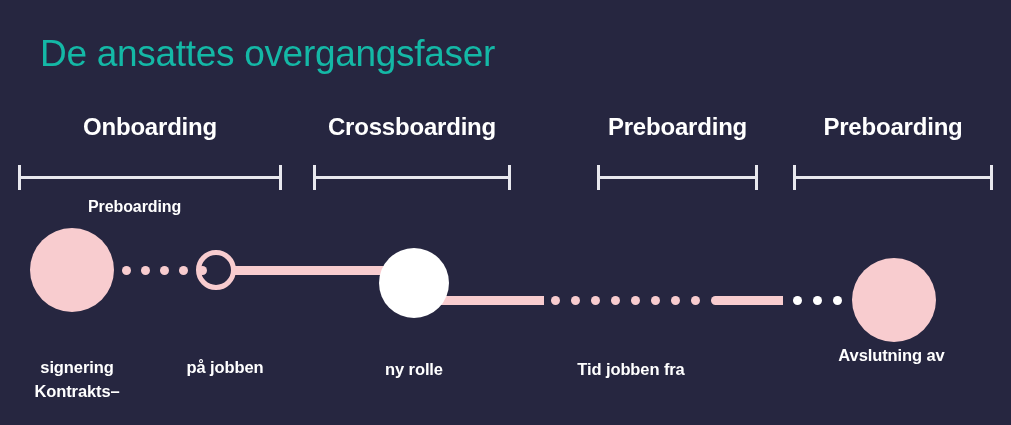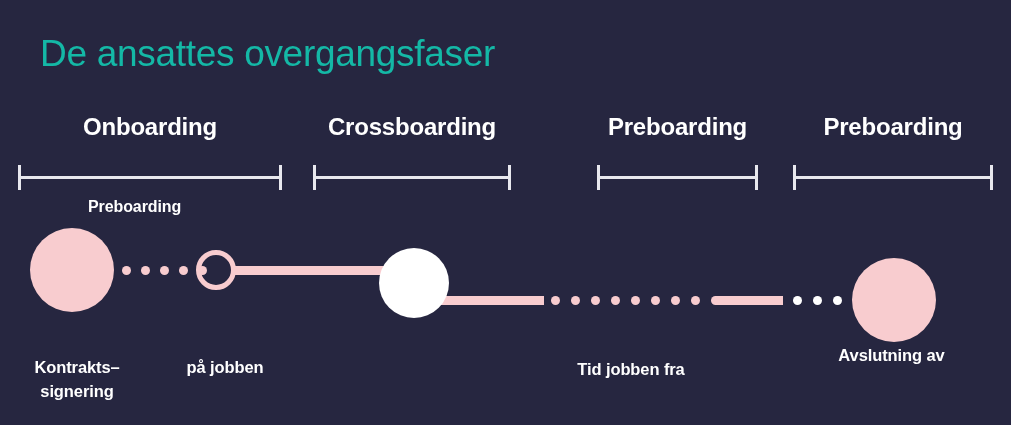--- a/index.html
+++ b/index.html
@@ -190,27 +190,28 @@
       <div class="tl-dot white" style="left: 833px; top: 295.5px;"></div>
       <div class="tl-dot white" style="left: 853px; top: 295.5px;"></div>
       <div class="tl-circle filled-pink" style="left: 30px; top: 228px; width: 84px; height: 84px;"></div>
       <div class="tl-circle ring" style="left: 196px; top: 250px; width: 40px; height: 40px;"></div>
       <div class="tl-circle filled-white" style="left: 379px; top: 248px; width: 70px; height: 70px;"></div>
       <div class="tl-circle filled-pink" style="left: 852px; top: 258px; width: 84px; height: 84px;"></div>
     </div>
 
   <div id="caption-group">
       <div class="caption" style="left: 2px; top: 356px; width: 150px;">
+        <span>signering</span>
         <span>Kontrakts–</span>
-        <span>signering</span>
       </div>
       <div class="caption" style="left: 150px; top: 356px; width: 150px;">
         <span>på jobben</span>
       </div>
       <div class="caption" style="left: 339px; top: 358px; width: 150px;">
+        <span>ny rolle</span>
       </div>
       <div class="caption" style="left: 553px; top: 358px; width: 156px;">
         <span>Tid jobben fra</span>
       </div>
       <div class="caption" style="left: 789px; top: 344px; width: 205px;">
         <span>Avslutning av</span>
       </div>
     </div>
 
 </div>

